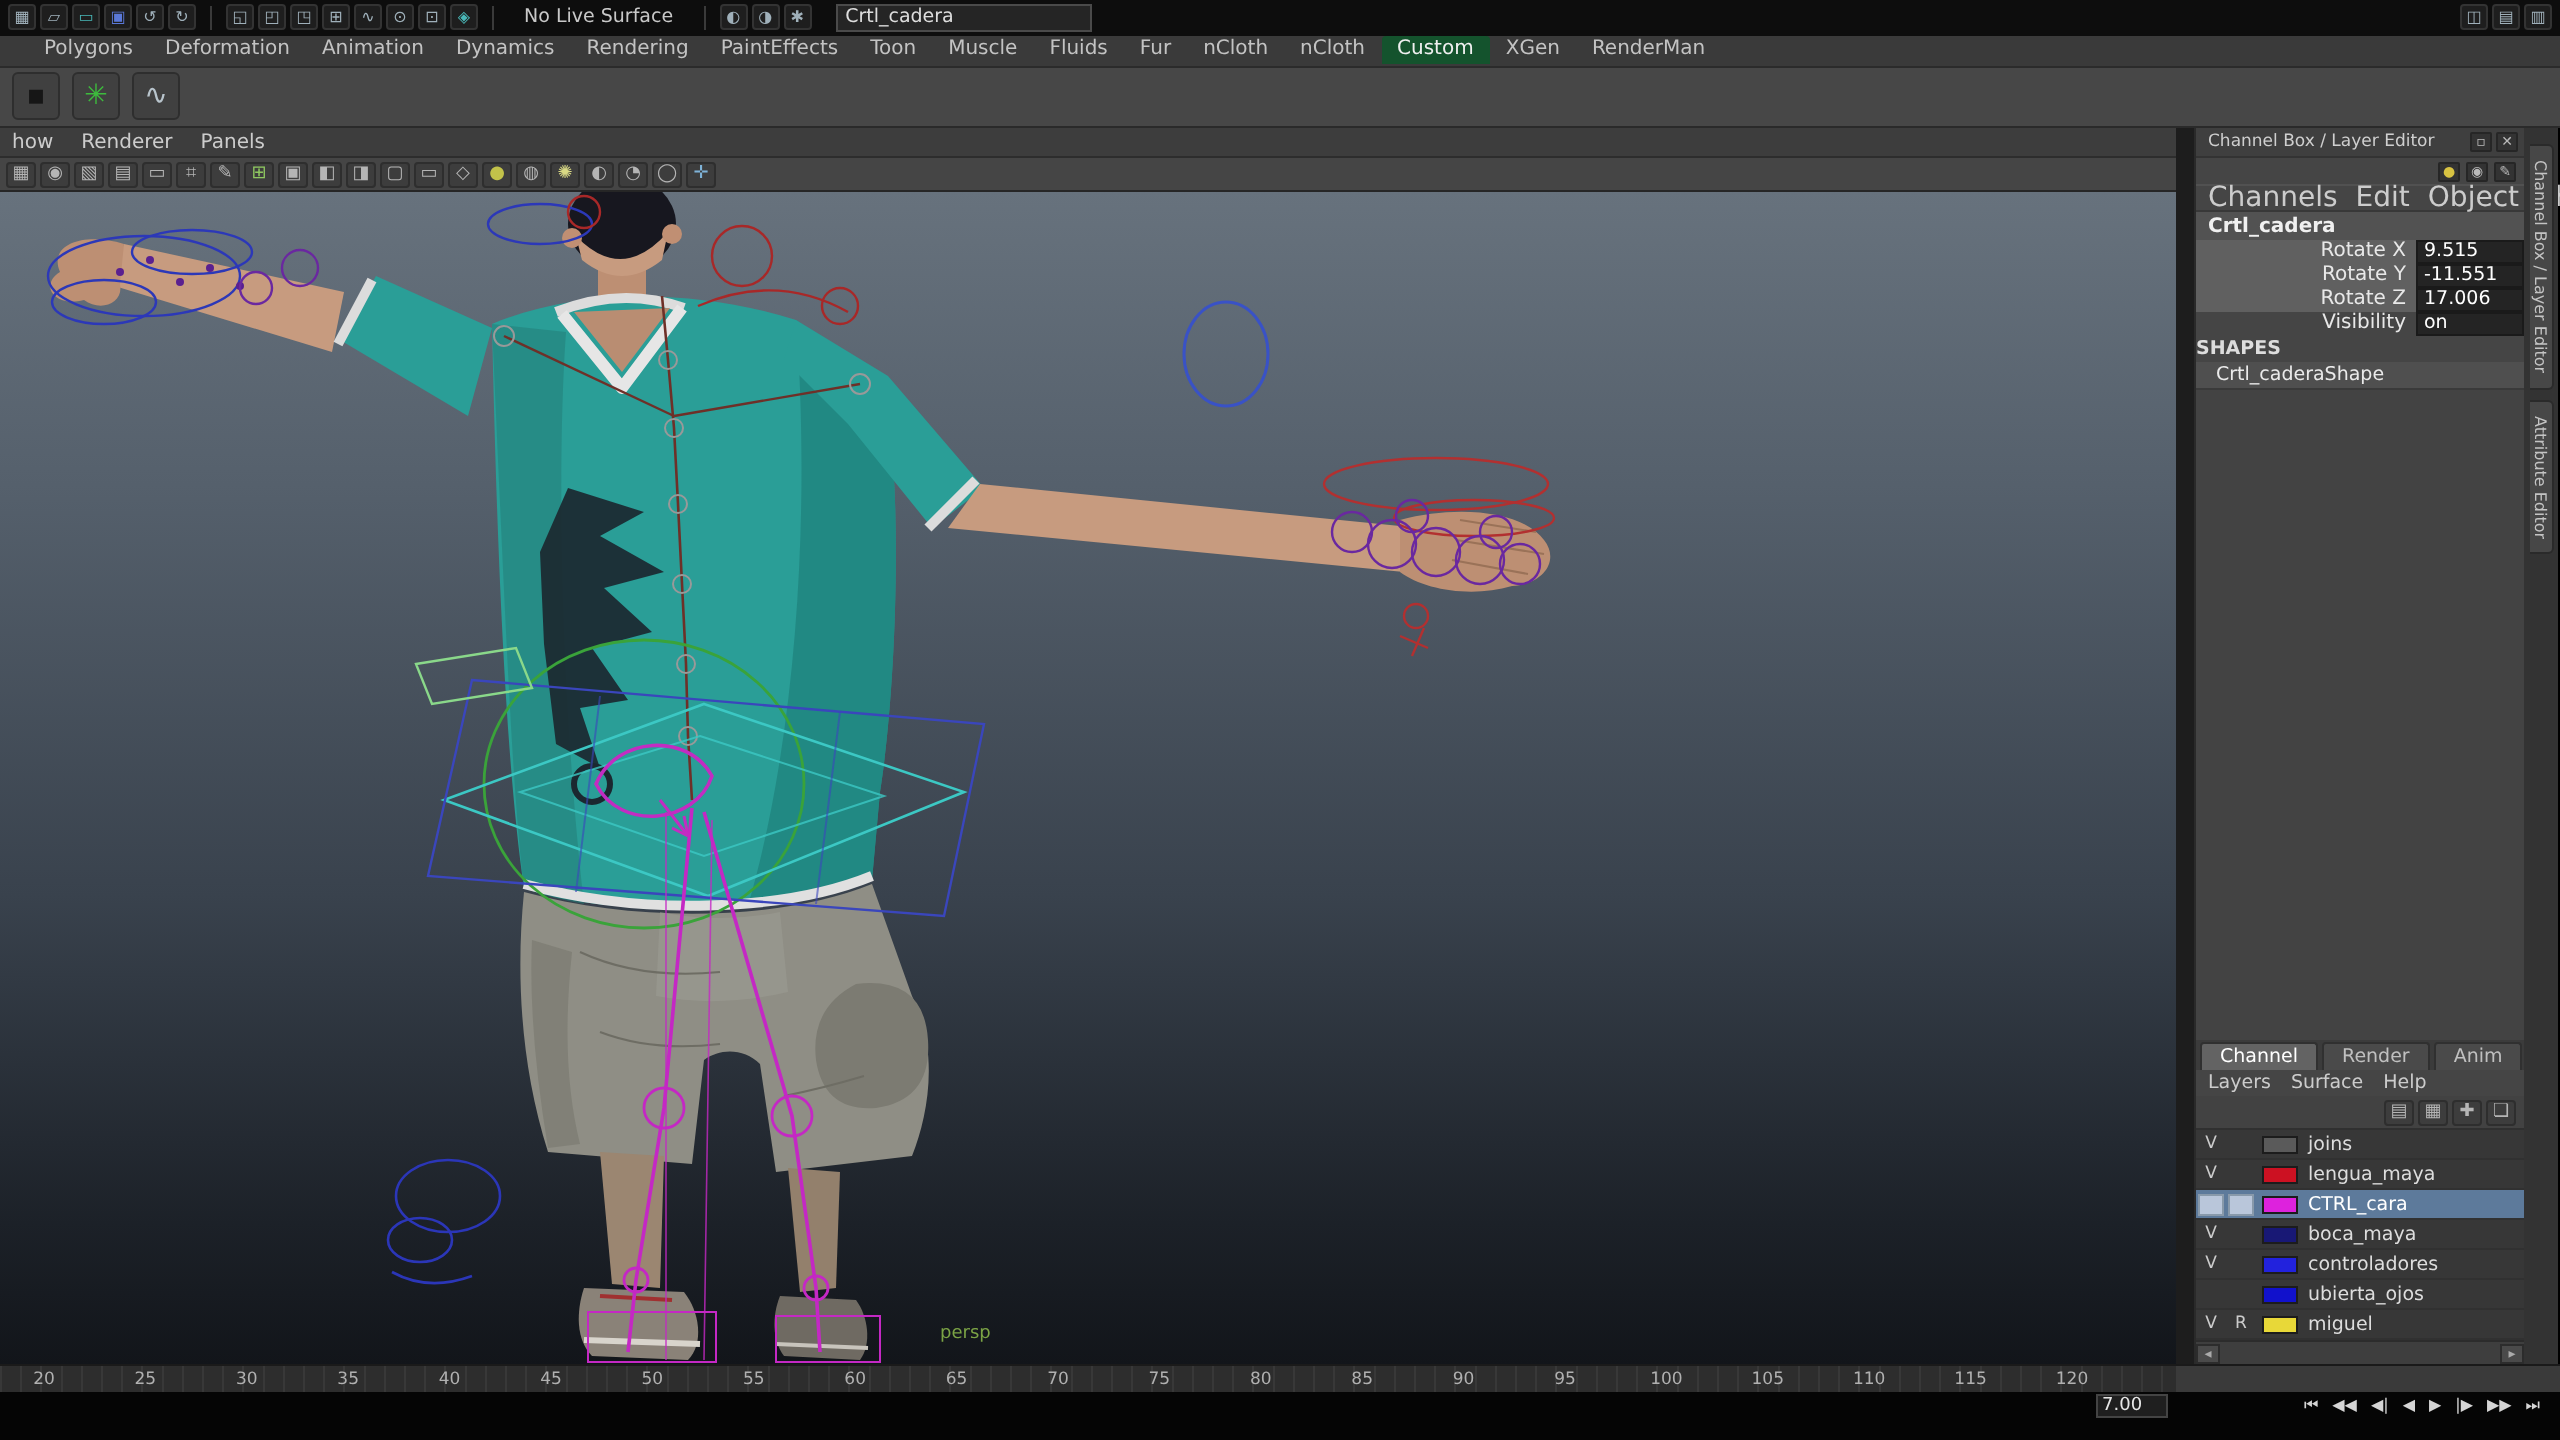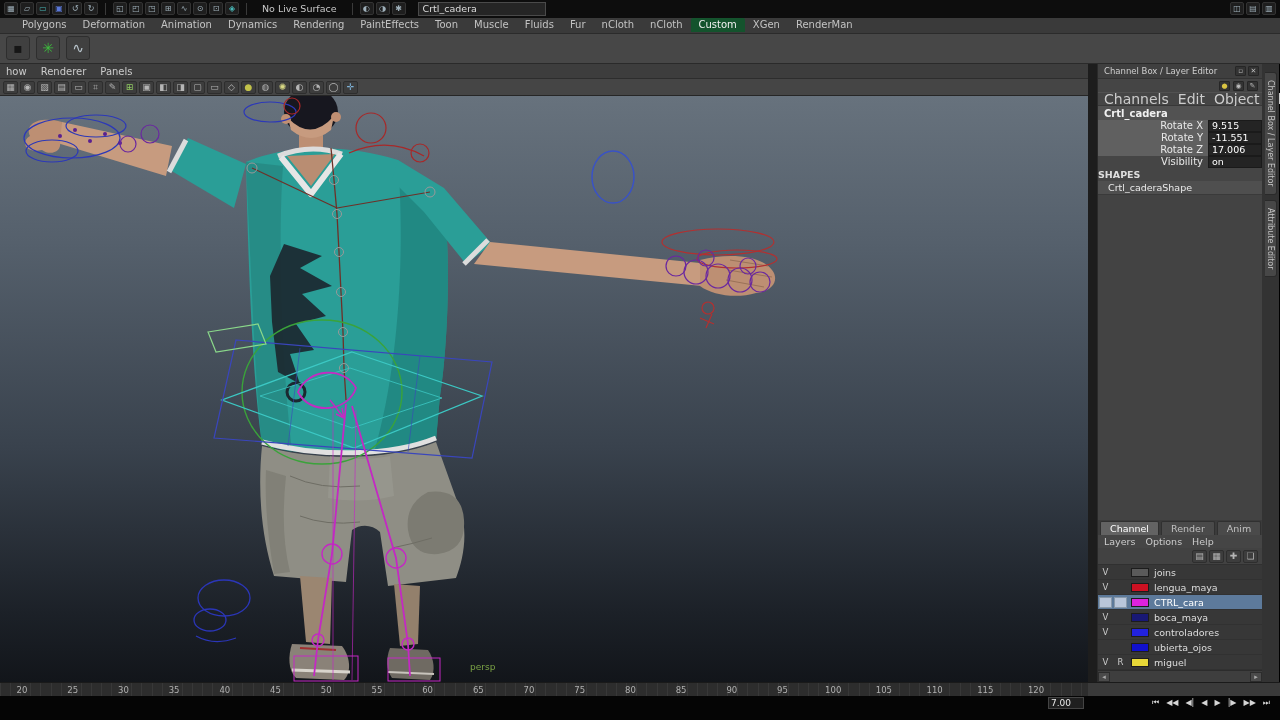--- a/index.html
+++ b/index.html
@@ -395,21 +395,21 @@
       <div id="cb-filler"></div>
 
       <div id="layer-editor">
         <div id="le-tabs">
             <span class="le-tab active">Channel</span>
             <span class="le-tab">Render</span>
             <span class="le-tab">Anim</span>
           </div>
         <div id="le-menu">
             <span class="pm-item">Layers</span>
-            <span class="pm-item">Options</span>
+            <span class="pm-item">Surface</span>
             <span class="pm-item">Help</span>
           </div>
         <div id="le-icons">
             <span class="vt-icon">▤</span>
             <span class="vt-icon">▦</span>
             <span class="vt-icon">✚</span>
             <span class="vt-icon">❏</span>
           </div>
         <div id="le-list">
             <div class="layer-row">

